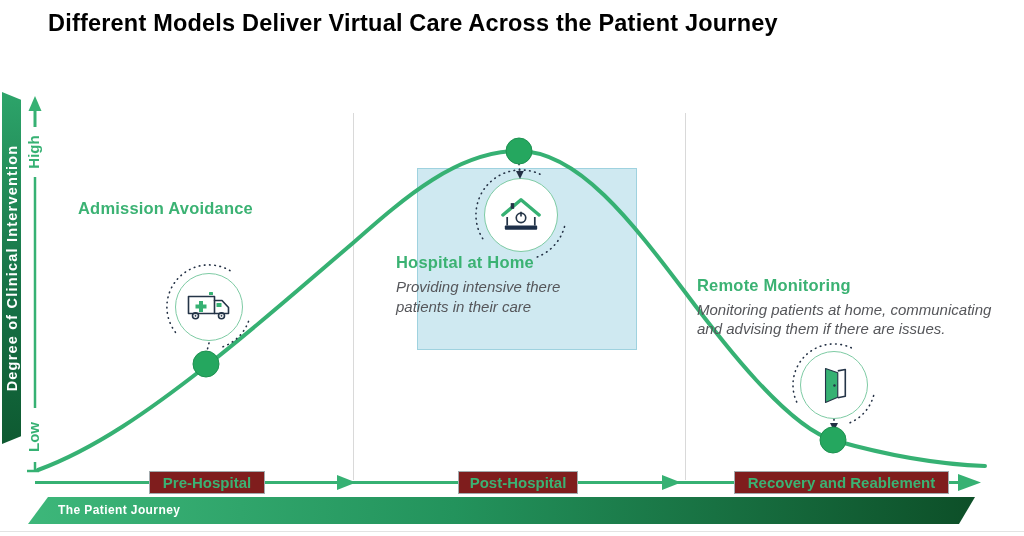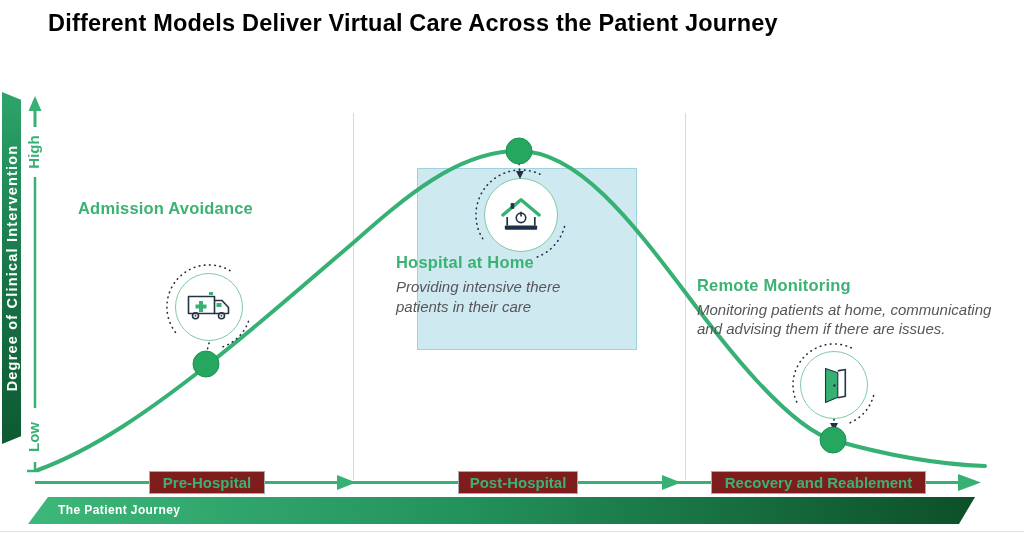--- a/index.html
+++ b/index.html
@@ -54,21 +54,21 @@
   .model.hospital .model-desc span{line-height:20px;}
   .model.remote{left:697px;top:276px;width:336px;}
   
   .stage-label{
     position:absolute;top:471px;height:21px;z-index:5;background:#7f1d1d;
     border:1.3px solid #a3abae;box-sizing:content-box;
     color:#3bb273;font-weight:bold;font-size:15px;line-height:21px;text-align:center;
   }
   .stage-label.pre{left:149px;width:114px;}
   .stage-label.post{left:458px;width:118px;}
-  .stage-label.recovery{left:711px;width:213px;}
+  .stage-label.recovery{left:734px;width:213px;}
   
   .journey-banner{
     position:absolute;left:28px;top:497px;width:947px;height:27px;z-index:5;
     background:linear-gradient(90deg,#3db77a 0%,#23935c 45%,#0d4f28 100%);
     -webkit-clip-path:polygon(20px 0,100% 0,calc(100% - 16px) 100%,0 100%);
     clip-path:polygon(20px 0,100% 0,calc(100% - 16px) 100%,0 100%);
   }
   .journey-banner span{
     display:block;padding-left:30px;color:#ffffff;font-weight:bold;
     font-size:12px;line-height:27px;letter-spacing:0.4px;

